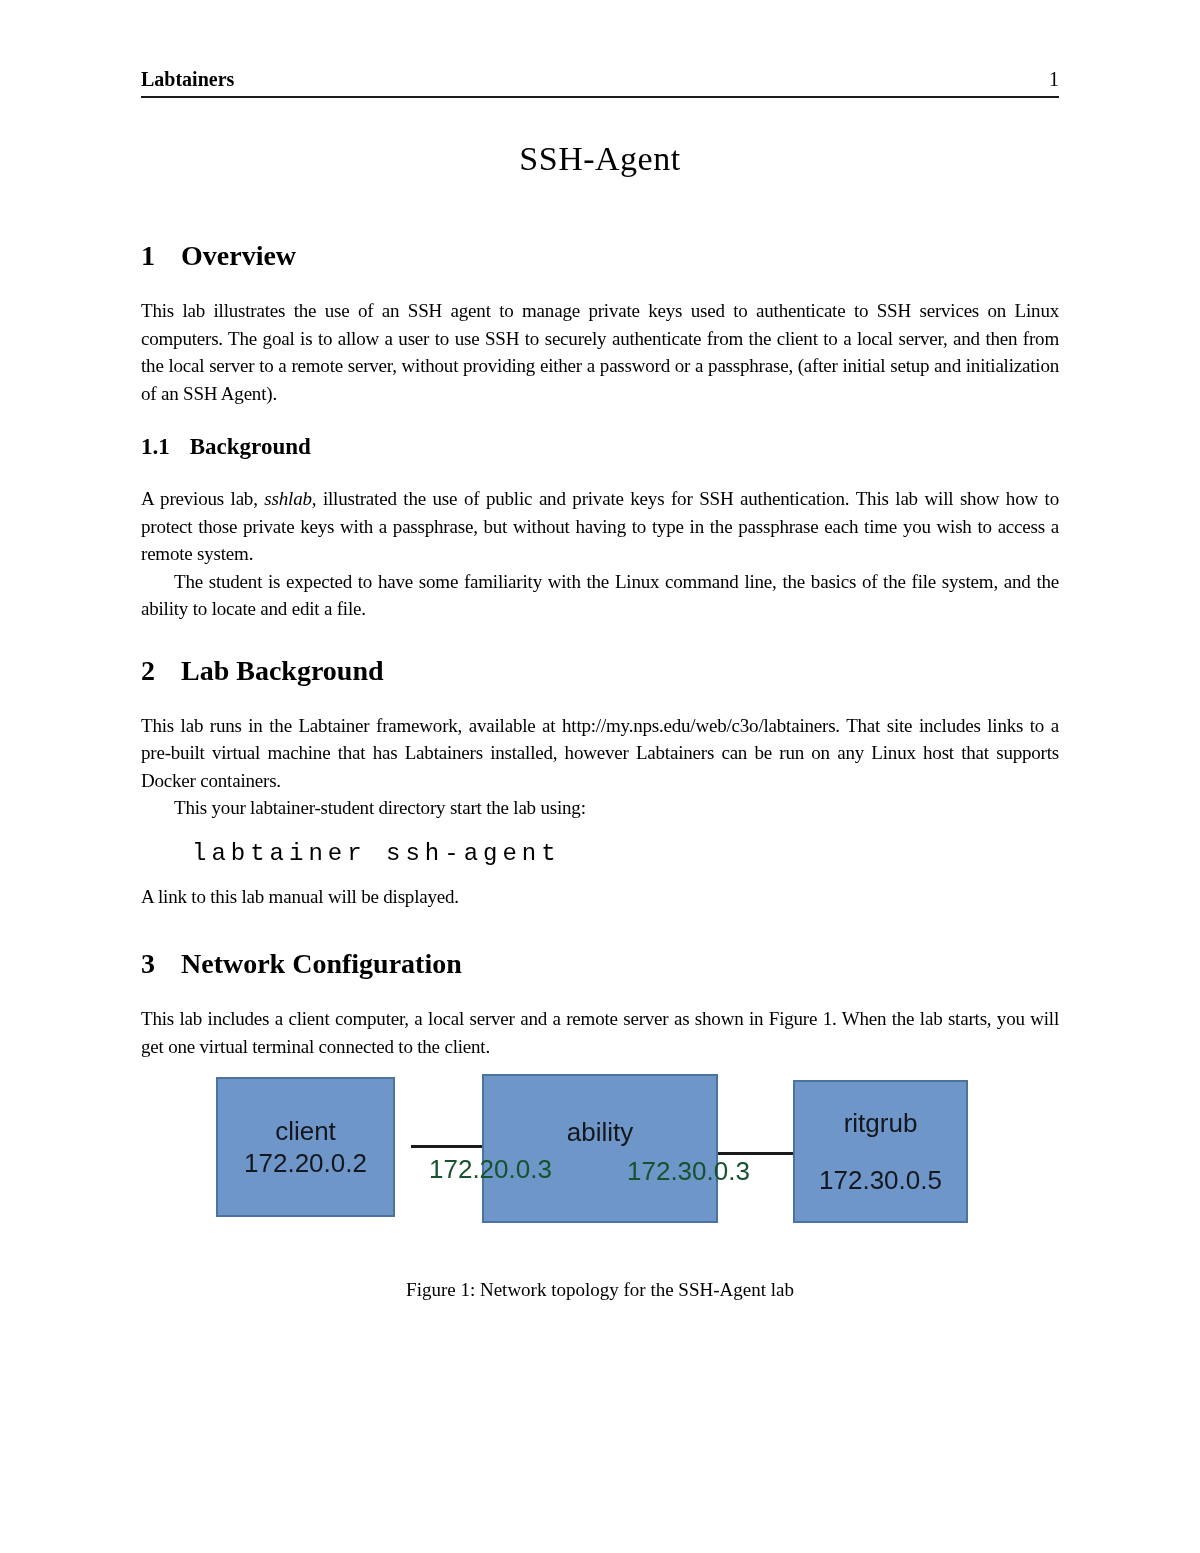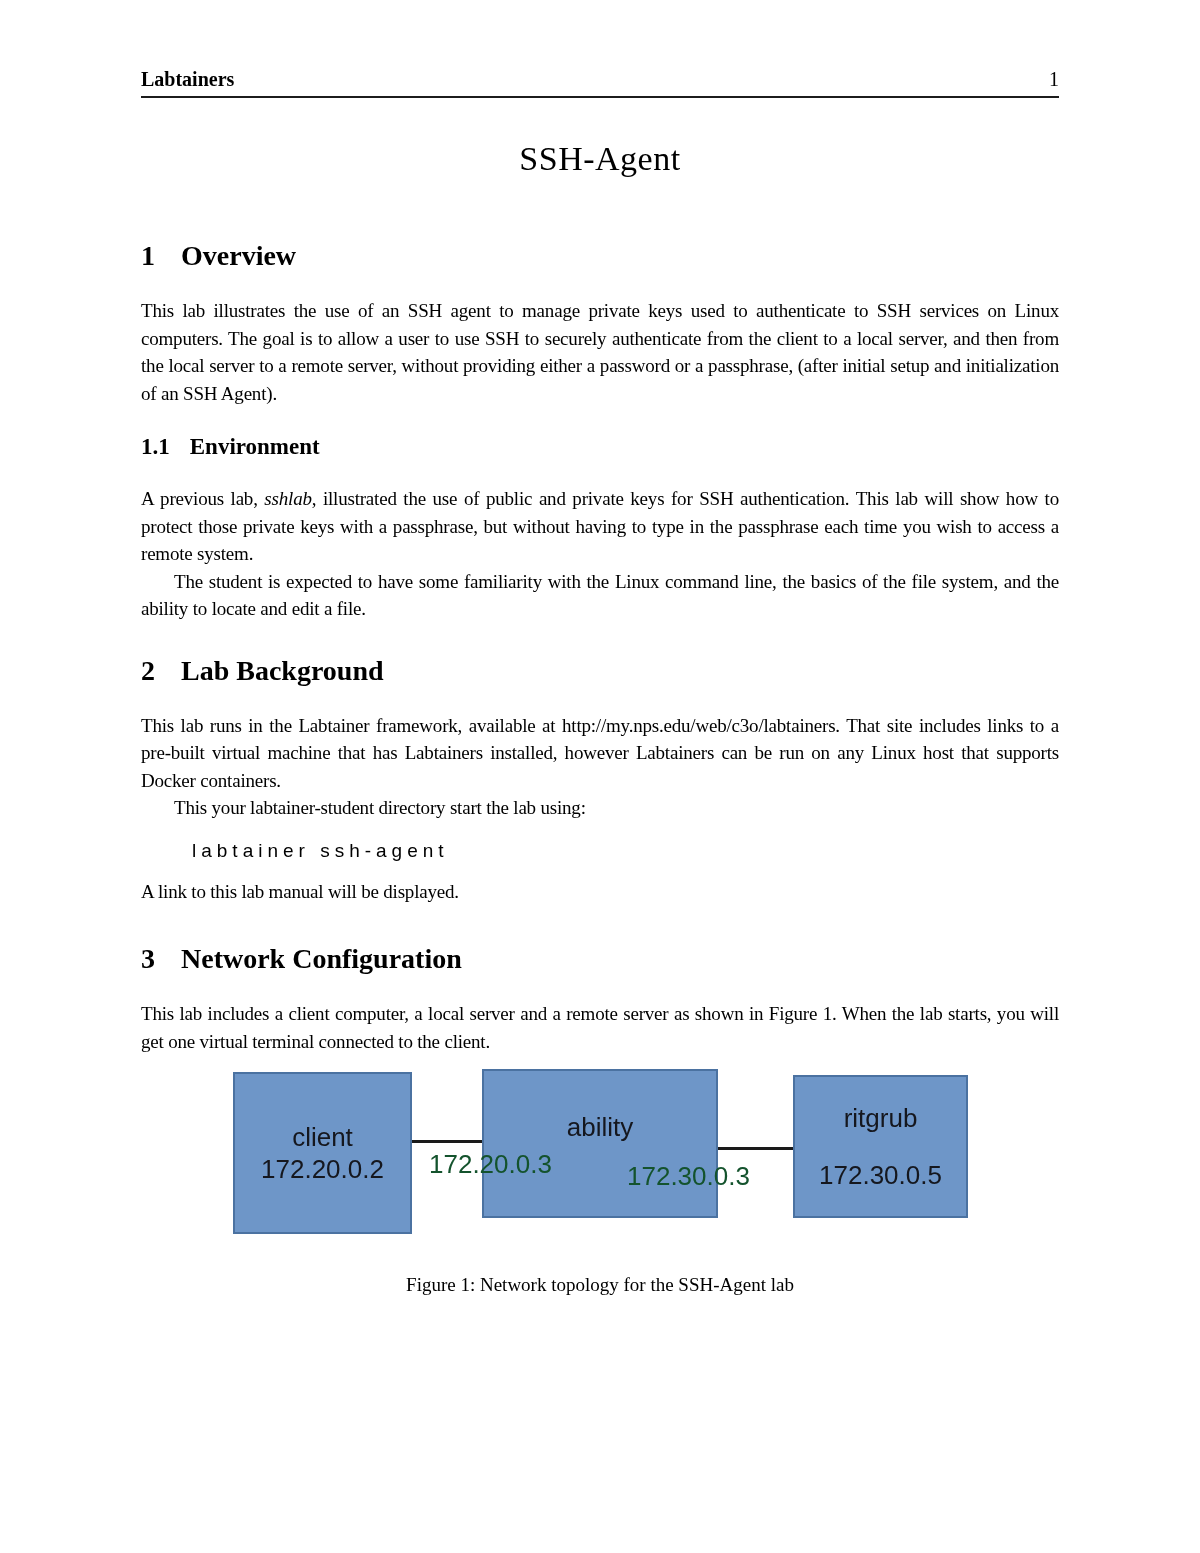--- a/index.html
+++ b/index.html
@@ -33,54 +33,54 @@
   h3.subsection { font-size:23px; font-weight:bold; margin:27px 0 0 0; }
   h3.subsection .sec-num { display:inline-block; margin-right:20px; }
   p.body {
     font-size:19px; letter-spacing:-0.2px;
     line-height:27.5px; text-align:justify;
     margin:25px 0 0 0;
   }
   p.body.cont { margin-top:0; text-indent:33px; }
   p.body .ital { font-style:italic; }
   .codeline {
-    font-family:Liberation Sans, sans-serif;
-    font-size:19px; letter-spacing:5px;
+    font-family:Liberation Mono, monospace;
+    font-size:24px; letter-spacing:5px;
     margin:18px 0 0 51px;
     white-space:pre;
   }
   
   .diagram {
     position:relative; width:918px; height:153px; margin-top:14px;
   }
   .node {
     position:absolute;
     background:var(--node-fill,#6e96c8);
     border:2px solid var(--node-border,#4b72a1);
     display:flex; flex-direction:column; align-items:center; justify-content:center;
     font-family:"Liberation Sans", sans-serif;
     font-size:26px; line-height:32px;
     color:var(--node-text,#15171e);
     z-index:1;
   }
-  .node-client  { left:92px;  top:3px; width:179px; height:162px; }
+  .node-client  { left:75px;  top:3px; width:179px; height:140px; }
   .node-server  { left:341px; top:0;   width:236px; height:149px; justify-content:flex-start; padding-top:40px; }
   .node-ritgrub { left:652px; top:6px; width:175px; height:143px;gap:25px; }
   .link {
     position:absolute; height:3px; background:#1a1a1a; z-index:0;
   }
   .link-1 { left:270px; top:71px; width:72px; }
   .link-2 { left:576px; top:78px; width:78px; }
   .link-label {
     position:absolute; z-index:3;
     font-family:"Liberation Sans", sans-serif;
     font-size:26px; color:#14532d; white-space:nowrap;
   }
   .link-label-1 { left:288px; top:80px; }
-  .link-label-2 { left:486px; top:92px; }
+  .link-label-2 { left:486px; top:82px; }
   .fig-caption {
     text-align:center; font-size:19px; margin-top:52px;
   }
 </style>
 </head>
 <body>
 
 <div class="page">
   <div class="content">
 
@@ -90,21 +90,21 @@
     </div>
 
     <h1 class="doc-title">SSH-Agent</h1>
 
     <h2 class="section">
       <span class="sec-num">1</span><span>Overview</span>
     </h2>
     <p class="body">This lab illustrates the use of an SSH agent to manage private keys used to authenticate to SSH services on Linux computers. The goal is to allow a user to use SSH to securely authenticate from the client to a local server, and then from the local server to a remote server, without providing either a password or a passphrase, (after initial setup and initialization of an SSH Agent).</p>
 
     <h3 class="subsection">
-      <span class="sec-num">1.1</span><span>Environment</span>
+      <span class="sec-num">1.1</span><span>Background</span>
     </h3>
     <p class="body"><span>A previous lab, </span><span class="ital">sshlab</span><span>, illustrated the use of public and private keys for SSH authentication. This lab will show how to protect those private keys with a passphrase, but without having to type in the passphrase each time you wish to access a remote system.</span></p>
     <p class="body cont">The student is expected to have some familiarity with the Linux command line, the basics of the file system, and the ability to locate and edit a file.</p>
 
     <h2 class="section" style="margin-top:32px;">
       <span class="sec-num">2</span><span>Lab Background</span>
     </h2>
     <p class="body">This lab runs in the Labtainer framework, available at http://my.nps.edu/web/c3o/labtainers. That site includes links to a pre-built virtual machine that has Labtainers installed, however Labtainers can be run on any Linux host that supports Docker containers.</p>
     <p class="body cont">This your labtainer-student directory start the lab using:</p>
     <div class="codeline">labtainer ssh-agent</div>

